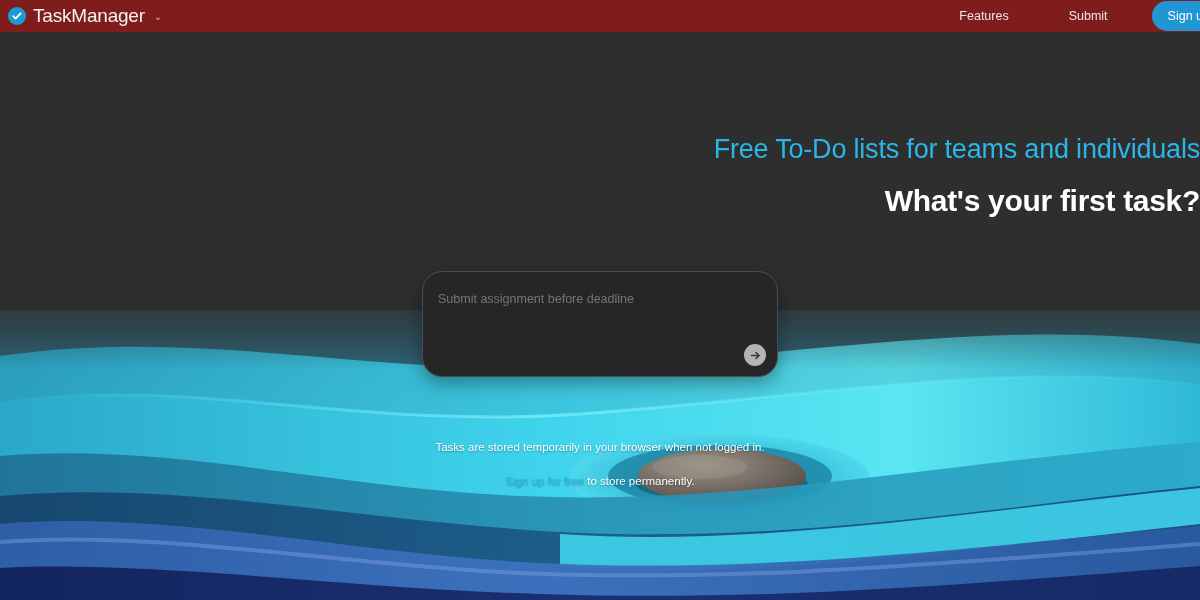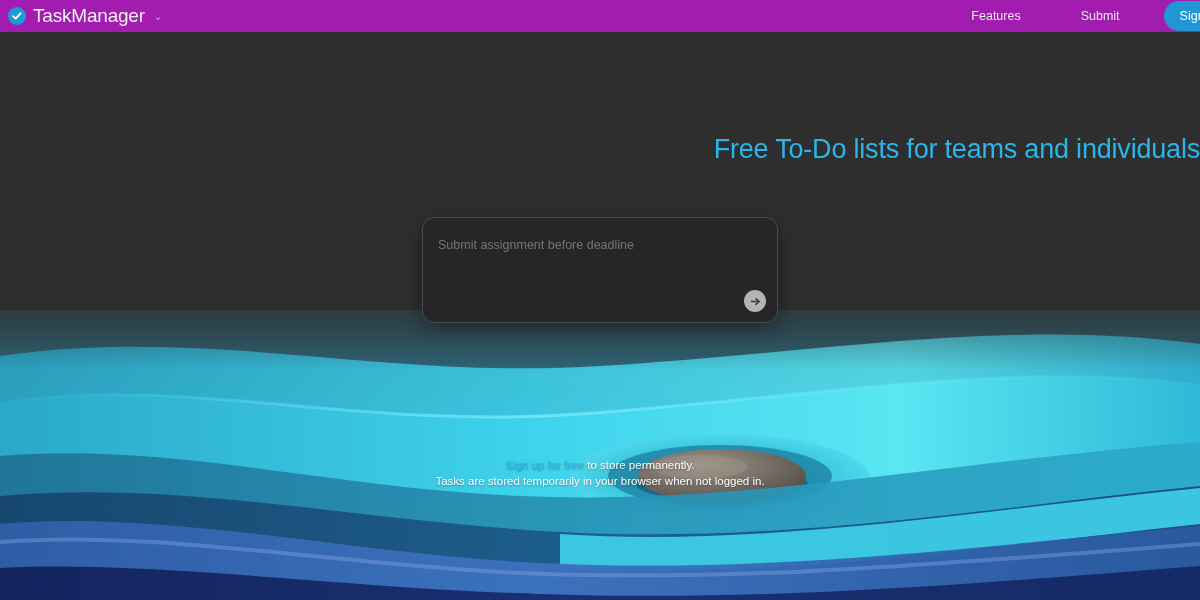--- a/index.html
+++ b/index.html
@@ -34,22 +34,22 @@
     bottom:230px; height:130px;
     background:linear-gradient(to bottom, rgba(46,46,46,1) 0%, rgba(46,46,46,0.75) 35%, rgba(46,46,46,0) 100%);
     pointer-events:none;
   }
 
   
   .navbar {
     position:relative; z-index:20;
     height:32px;
     display:flex; align-items:center;
-    padding:0 0 0 8px;
-    background:#a21caf;
+    padding:0 12px 0 8px;
+    background:#7f1d1d;
   }
   .brand {
     display:flex; align-items:center; gap:7px;
     cursor:pointer;
   }
   .brand-mark {
     width:18px; height:18px; border-radius:50%;
     background:#1b9bd8;
     display:flex; align-items:center; justify-content:center;
     flex:0 0 auto;
@@ -116,21 +116,21 @@
   .composer-wrap {
     position:relative; z-index:10;
     display:flex; justify-content:center;
     margin-top:52px;
   }
   .composer {
     position:relative;
     width:356px; height:106px;
     background:#262626;
     border:1px solid #4a4d50;
-    border-radius:12px;
+    border-radius:20px;
     box-shadow:0 6px 18px rgba(0,0,0,0.35);
   }
   .composer-input {
     position:absolute;
     left:15px; top:20px; right:15px;
     color:#8f8f8f;
     font-size:12.5px;
     font-family:"Liberation Sans", sans-serif;
     background:transparent;
     border:none; outline:none;
@@ -271,34 +271,35 @@
 
     <div class="nav-right">
       <span class="nav-link">Features</span>
       <span class="nav-link">Submit</span>
       <span class="nav-cta">Sign up</span>
     </div>
   </nav>
 
   <div class="hero">
     <div class="hero-kicker">Free To-Do lists for teams and individuals</div>
+    <h1 class="hero-title">What's your first task?</h1>
   </div>
 
   <div class="composer-wrap">
     <div class="composer">
       <input class="composer-input" type="text" placeholder="Submit assignment before deadline" style="">
       <button class="composer-submit">
         <span>
           <svg width="13" height="13" viewBox="0 0 13 13" xmlns="http://www.w3.org/2000/svg">
             <path d="M2.5 6.5 H10" fill="none" stroke="#3a3a3a" stroke-width="1.5" stroke-linecap="round"></path>
             <path d="M7 3.6 L10 6.5 L7 9.4" fill="none" stroke="#3a3a3a" stroke-width="1.5" stroke-linecap="round" stroke-linejoin="round"></path>
           </svg>
         </span>
       </button>
     </div>
   </div>
 
   <div class="notice">
+    <div class="notice-line">Tasks are stored temporarily in your browser when not logged in.</div>
     <div class="notice-line second"><a class="notice-link">Sign up for free</a><span> to store permanently.</span></div>
-    <div class="notice-line">Tasks are stored temporarily in your browser when not logged in.</div>
   </div>
 
 </div>
 
 </body></html>

